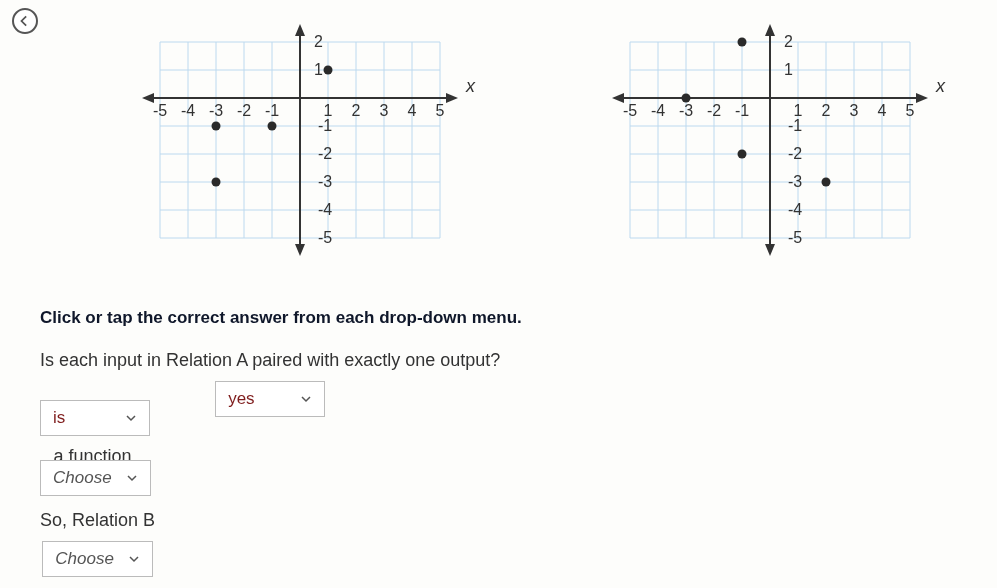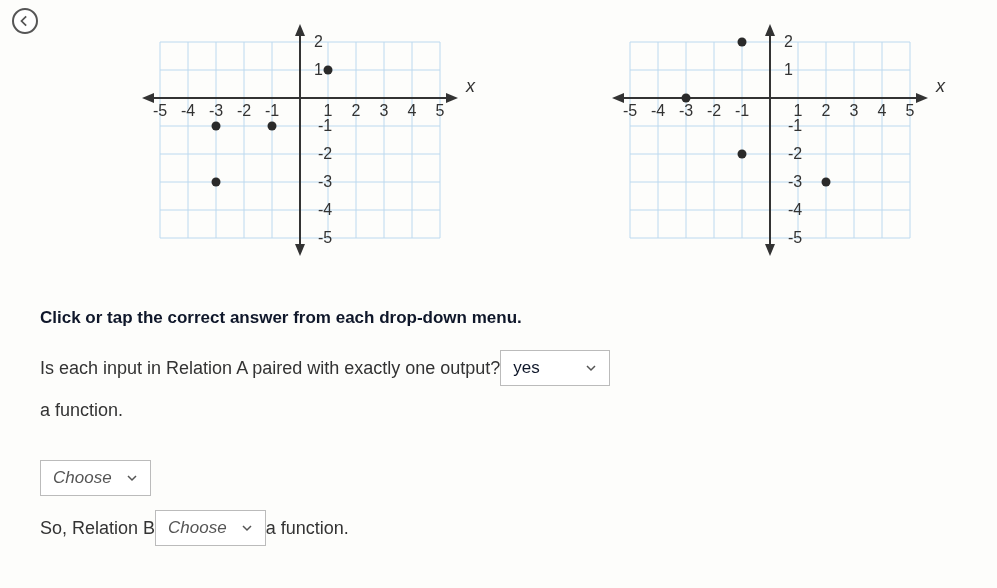--- a/index.html
+++ b/index.html
@@ -45,42 +45,44 @@
     color: #0f172a;
     font-size: 17px;
   }
   .question-block {
     position: absolute;
     left: 40px;
     font-size: 18px;
     color: #333;
     display: flex;
     align-items: center;
+    gap: 10px;
     flex-wrap: wrap;
+    flex-direction: column;
   }
   .q1 { top: 350px; }
   .q2 { top: 400px; }
   .q3 { top: 460px; }
   .q4 { top: 510px; }
   .dropdown {
     border: 1px solid #bbb;
     background: #fff;
     padding: 6px 12px;
     min-width: 110px;
     height: 36px;
     display: inline-flex;
     align-items: center;
     justify-content: space-between;
     gap: 14px;
     font-style: italic;
     font-size: 17px;
     color: #555;
     cursor: pointer;
   }
-  .dropdown .val { font-style: normal; color: #0f172a; }
+  .dropdown .val { font-style: normal; color: #7f1d1d; }
   .dropdown svg { width: 12px; height: 12px; }
 </style>
 </head>
 <body>
 
 <div class="back-button">
   <svg viewBox="0 0 24 24">
     <path d="M14 4 L6 12 L14 20" stroke="#555" stroke-width="3" fill="none"></path>
   </svg>
 </div>
@@ -196,20 +198,26 @@
   <span>Is each input in Relation A paired with exactly one output?</span>
   <div class="dropdown">
     <span class="val">yes</span>
     <svg viewBox="0 0 24 24">
         <path d="M4 8 L12 16 L20 8" stroke="#555" stroke-width="3" fill="none"></path>
       </svg>
   </div>
 </div>
 
 <div class="question-block q2">
+  <div class="dropdown">
+    <span class="val">is</span>
+    <svg viewBox="0 0 24 24">
+        <path d="M4 8 L12 16 L20 8" stroke="#555" stroke-width="3" fill="none"></path>
+      </svg>
+  </div>
   <span>a function.</span>
 </div>
 
 <div class="question-block q3">
   <div class="dropdown">
     <span>Choose</span>
     <svg viewBox="0 0 24 24">
         <path d="M4 8 L12 16 L20 8" stroke="#555" stroke-width="3" fill="none"></path>
       </svg>
   </div>

